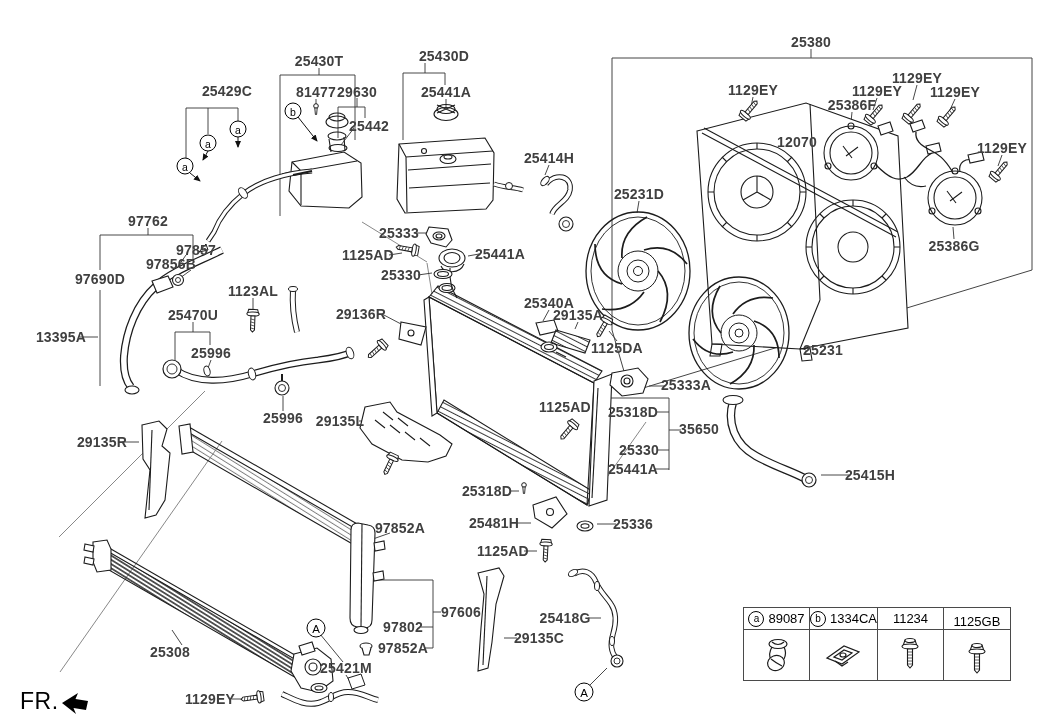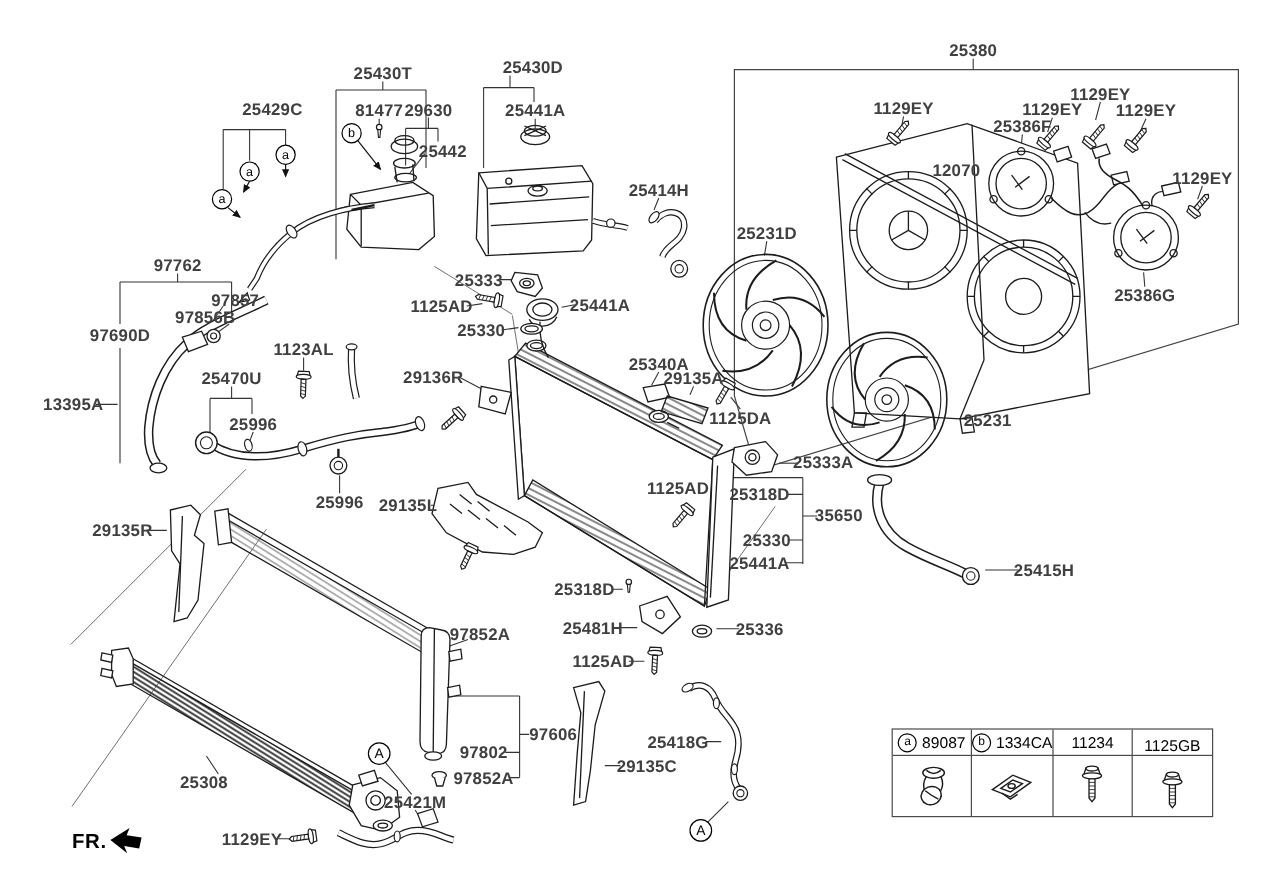--- a/index.html
+++ b/index.html
@@ -15,21 +15,21 @@
   .legend{position:absolute;left:743px;top:607px;width:268px;height:74px;
        border:1.4px solid #4a4a4a;display:grid;grid-template-columns:repeat(4,1fr);
        grid-template-rows:22px 1fr;background:#fff;box-sizing:border-box;}
   .lg-cell{border-right:1.3px solid #4a4a4a;display:flex;align-items:center;
        justify-content:center;gap:4px;font-size:13px;color:#000;}
   .lg-cell.last{border-right:none;align-items:flex-end;}
   .lg-head{border-bottom:1.3px solid #4a4a4a;}
   .lg-callout{width:14px;height:14px;border:1.2px solid #000;border-radius:50%;
        display:inline-flex;align-items:center;justify-content:center;font-size:10px;flex:0 0 auto;}
   .fr{position:absolute;left:20px;top:688px;display:flex;align-items:flex-end;gap:2px;}
-  .fr-text{font-size:17px;font-weight:bold;color:#000;letter-spacing:0.5px;margin-left:40px;}
+  .fr-text{font-size:23px;font-weight:normal;color:#000;letter-spacing:0.5px;}
 </style>
 </head>
 <body>
 
 <div class="stage">
 
 <svg class="art" width="1064" height="727" viewBox="0 0 1064 727">
   <defs>
     <pattern id="hatchA" width="5" height="5" patternUnits="userSpaceOnUse" patternTransform="rotate(117)">
       <line x1="2.5" y1="0" x2="2.5" y2="5" stroke="#3a3a3a" stroke-width="1"></line>

